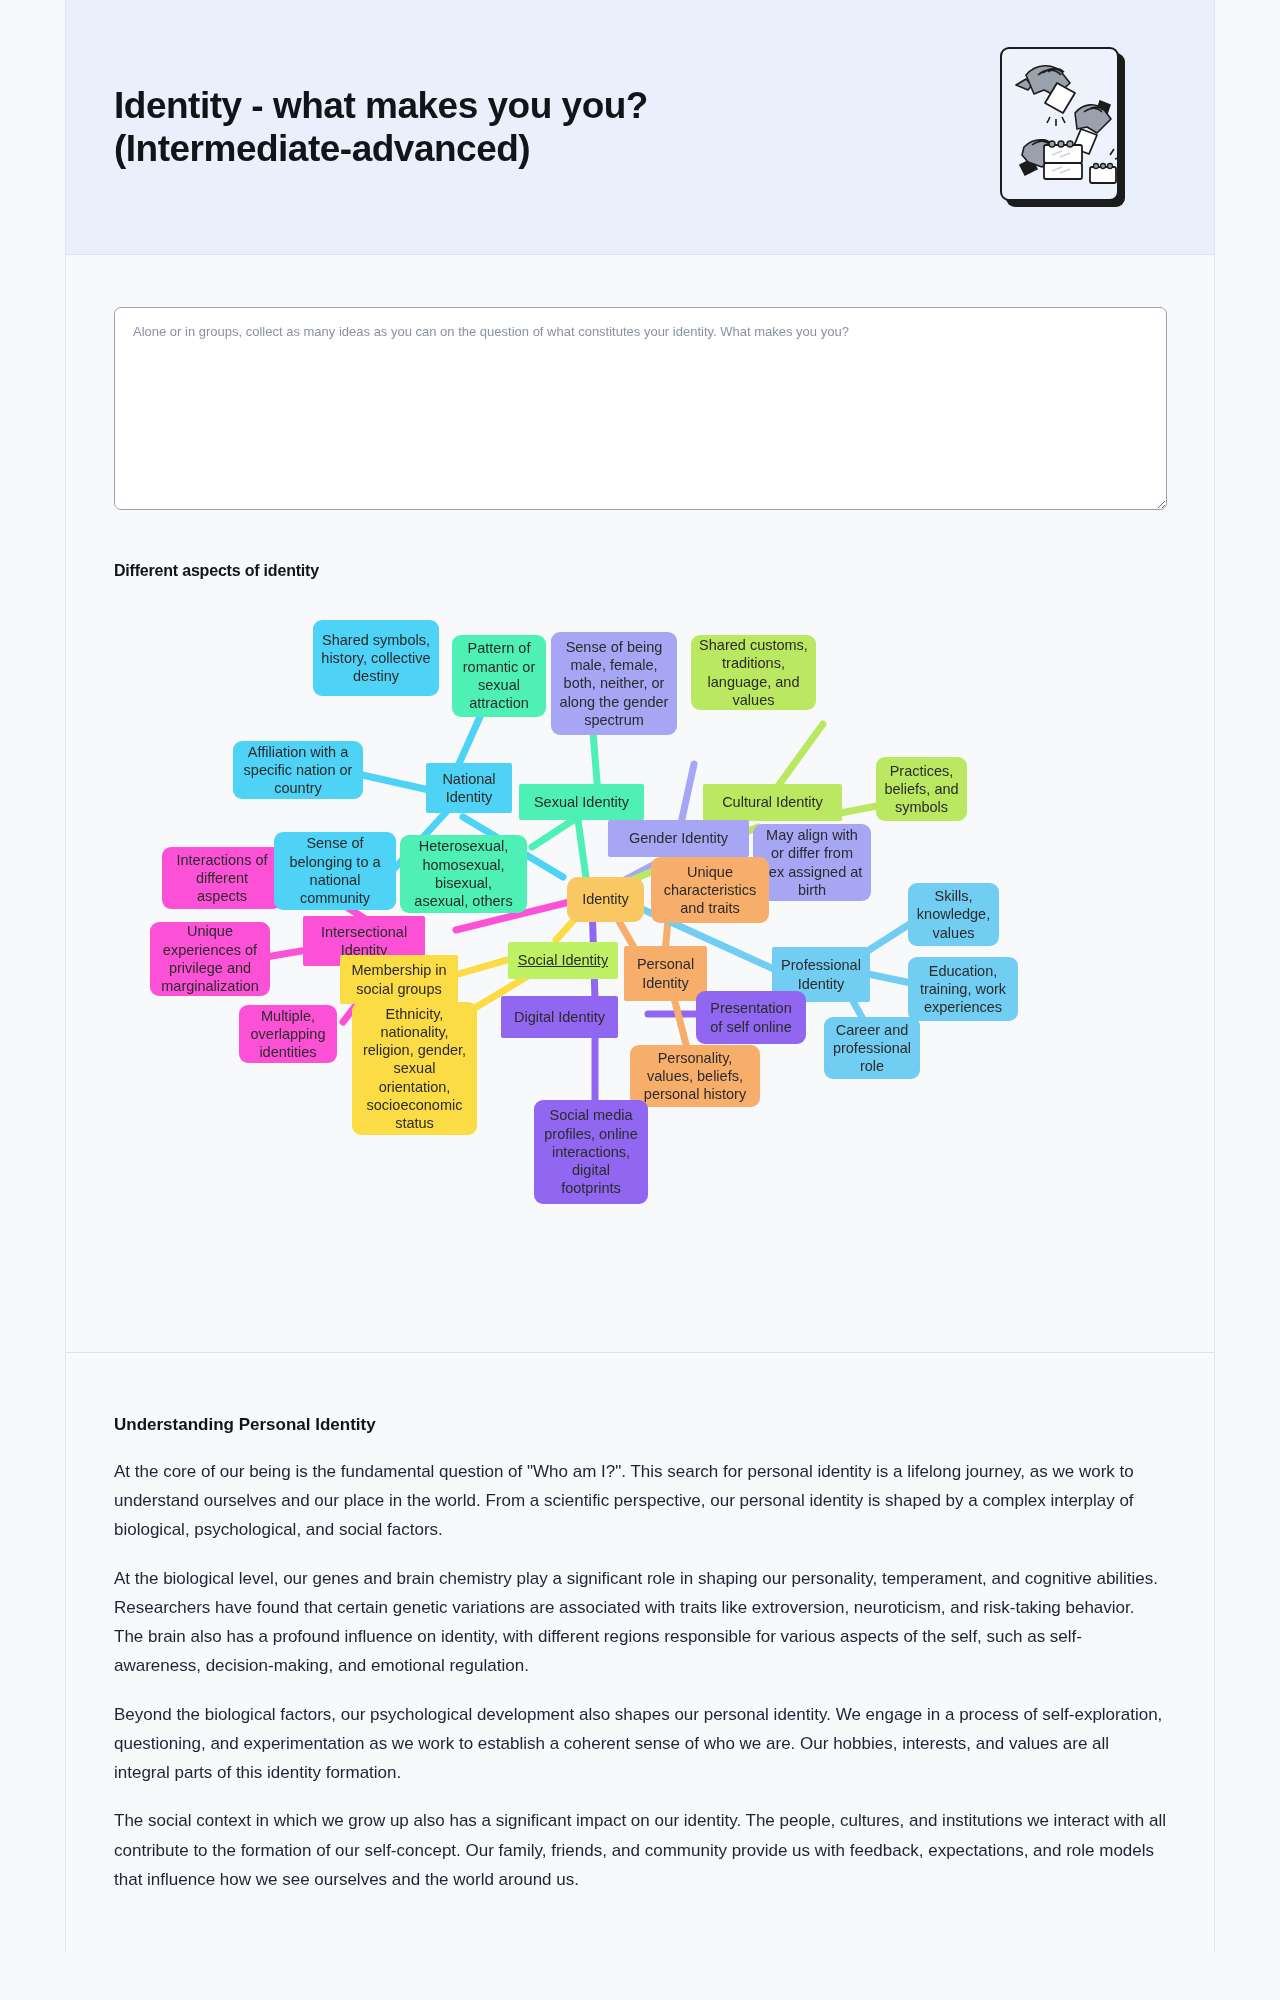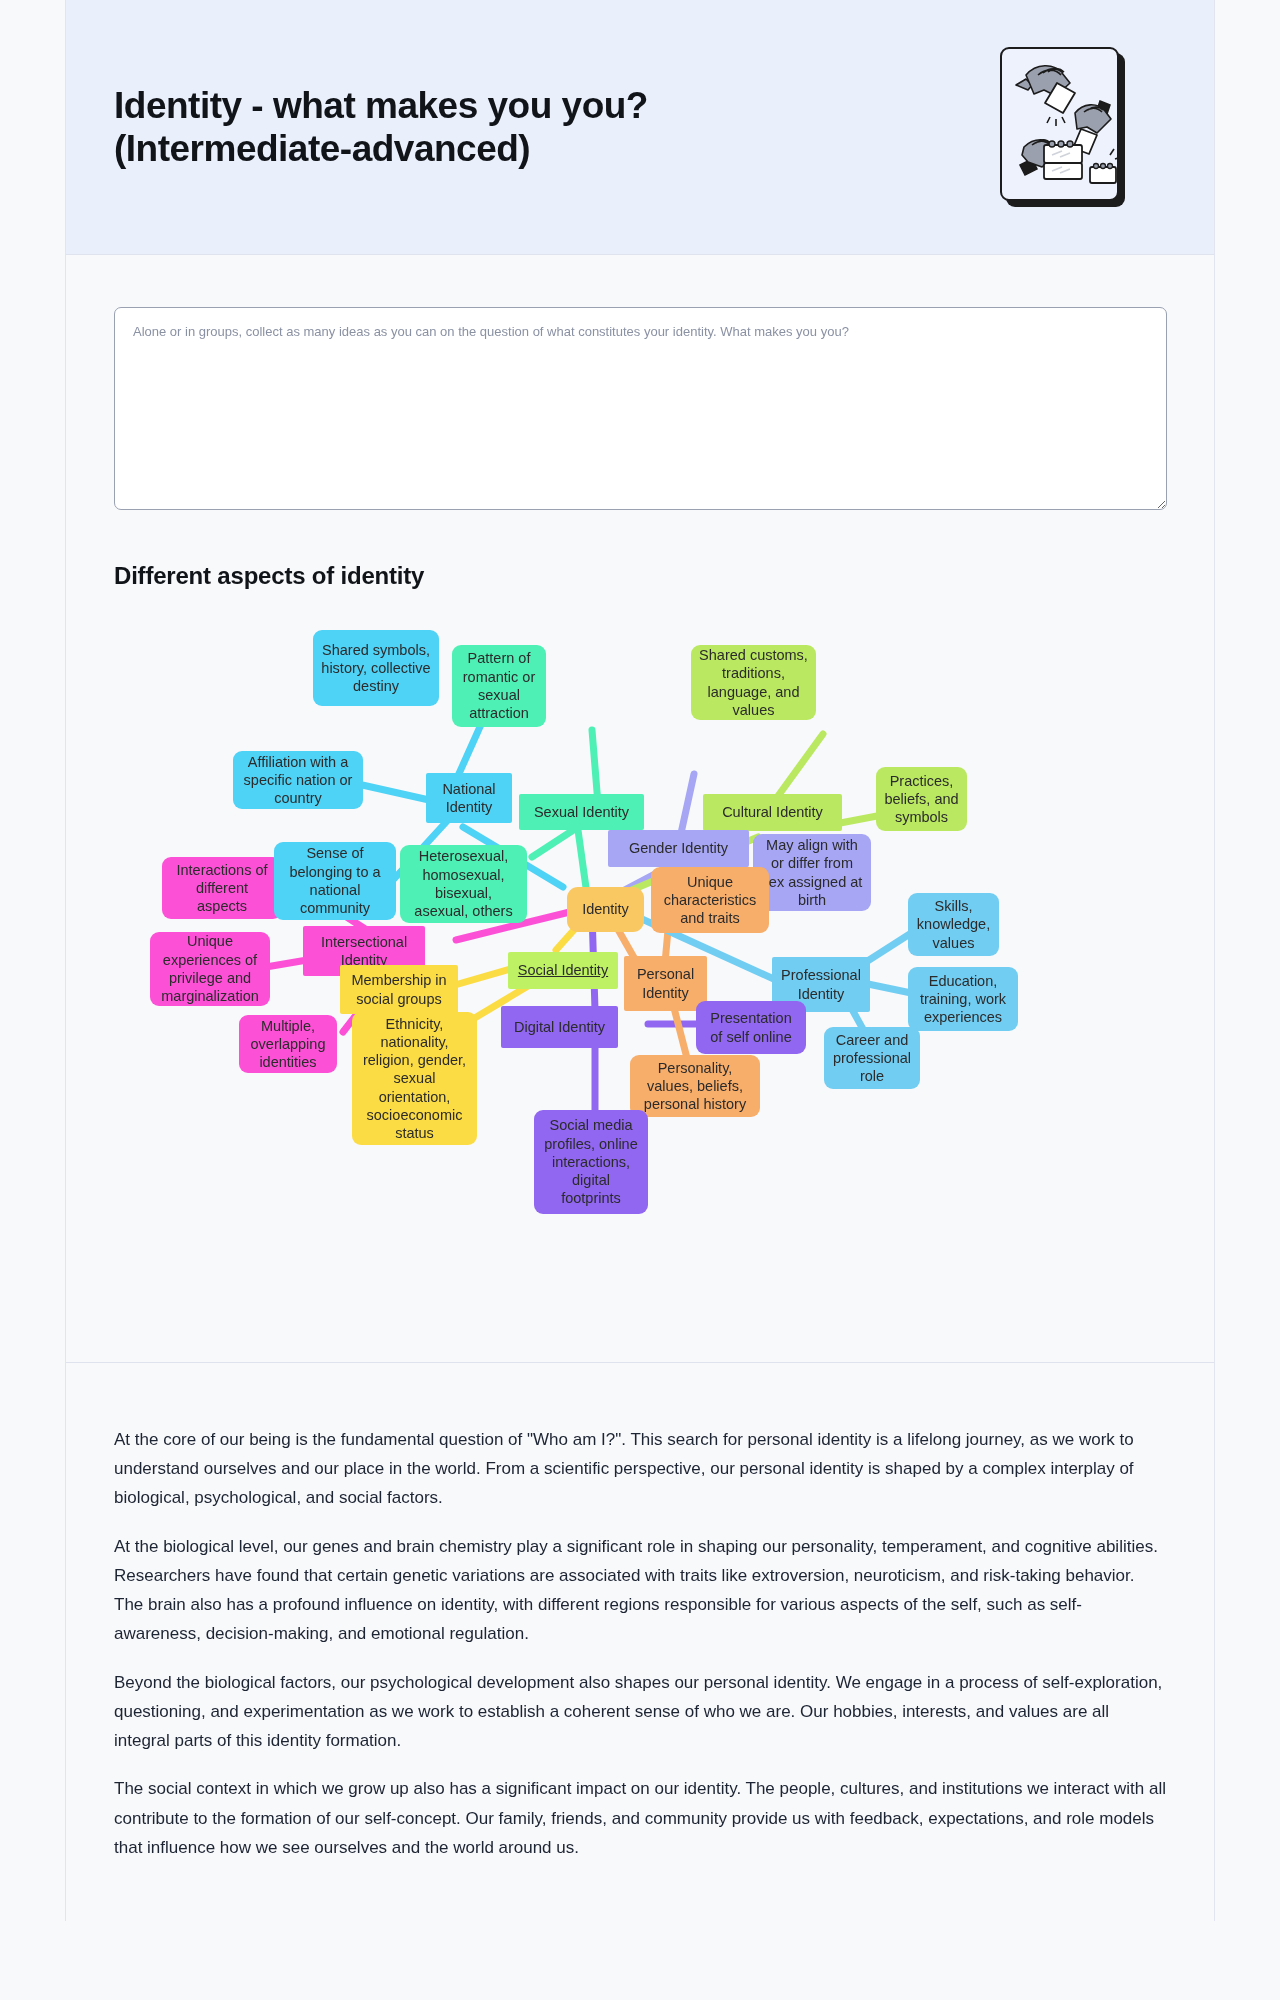--- a/index.html
+++ b/index.html
@@ -89,21 +89,21 @@
     background: #ffffff;
     padding: 16px 18px;
     font-family: "Liberation Sans", sans-serif;
     font-size: 13px;
     color: #1d2433;
     resize: vertical;
   }
   .activity-textarea::placeholder { color: #8a91a3; }
 
   h2.section-h {
-    font-size: 24px; font-weight: bold; margin: 52px 0 22px 0; color: #111418;
+    font-size: 16px; font-weight: bold; margin: 52px 0 22px 0; color: #111418;
     letter-spacing: -0.2px;
   }
   h3.article-h {
     font-size: 17px; font-weight: bold; margin: 0 0 22px 0; color: #111418;
   }
   p.body-text {
     font-size: 17px; line-height: 1.72; margin: 0 0 19px 0; color: #1d2433;
   }
   p.intro-text { font-size: 13.3px; line-height: 1.72; margin: 0 0 8px 0; }
 
@@ -268,20 +268,21 @@
             <path d="M758 350 L808 318"></path>
             <path d="M760 372 L808 382"></path>
             <path d="M740 390 L772 448"></path>
             <path d="M668 368 L512 297"></path>
           </g>
         </g>
       </svg>
 
       <div class="node" style="left:205px; top:18px; width:126px; height:76px; background:#4ed2f5;">Shared symbols, history, collective destiny</div>
       <div class="node" style="left:344px; top:33px; width:94px; height:82px; background:#4ef0b5;">Pattern of romantic or sexual attraction</div>
+      <div class="node" style="left:443px; top:30px; width:126px; height:103px; background:#a6a6f5;">Sense of being male, female, both, neither, or along the gender spectrum</div>
       <div class="node" style="left:583px; top:33px; width:125px; height:75px; background:#bbe861;">Shared customs, traditions, language, and values</div>
 
       <div class="node" style="left:125px; top:139px; width:130px; height:58px; background:#4ed2f5;">Affiliation with a specific nation or country</div>
       <div class="node sq" style="left:318px; top:161px; width:86px; height:50px; background:#4ed2f5;">National Identity</div>
       <div class="node sq" style="left:411px; top:182px; width:125px; height:36px; background:#4ef0b5;">Sexual Identity</div>
       <div class="node sq" style="left:595px; top:182px; width:139px; height:37px; background:#bbe861;">Cultural Identity</div>
       <div class="node" style="left:768px; top:155px; width:91px; height:64px; background:#bbe861;">Practices, beliefs, and symbols</div>
 
       <div class="node" style="left:54px; top:245px; width:120px; height:62px; background:#fc51d7;">Interactions of different aspects</div>
       <div class="node" style="left:166px; top:230px; width:122px; height:78px; background:#4ed2f5;">Sense of belonging to a national community</div>
@@ -305,18 +306,19 @@
       <div class="node" style="left:244px; top:400px; width:125px; height:133px; background:#fbdc45;">Ethnicity, nationality, religion, gender, sexual orientation, socioeconomic status</div>
       <div class="node sq" style="left:393px; top:394px; width:117px; height:42px; background:#9166f0;">Digital Identity</div>
       <div class="node" style="left:588px; top:389px; width:110px; height:53px; background:#9166f0;">Presentation of self online</div>
       <div class="node" style="left:716px; top:415px; width:96px; height:62px; background:#72cdf2;">Career and professional role</div>
       <div class="node" style="left:522px; top:443px; width:130px; height:62px; background:#f7ae6b;">Personality, values, beliefs, personal history</div>
       <div class="node" style="left:426px; top:498px; width:114px; height:104px; background:#9166f0;">Social media profiles, online interactions, digital footprints</div>
     </div>
   </section>
 
   <section class="section sec-article">
+    <h3 class="article-h">Understanding Personal Identity</h3>
     <p class="body-text">At the core of our being is the fundamental question of "Who am I?". This search for personal identity is a lifelong journey, as we work to understand ourselves and our place in the world. From a scientific perspective, our personal identity is shaped by a complex interplay of biological, psychological, and social factors.</p>
     <p class="body-text">At the biological level, our genes and brain chemistry play a significant role in shaping our personality, temperament, and cognitive abilities. Researchers have found that certain genetic variations are associated with traits like extroversion, neuroticism, and risk-taking behavior. The brain also has a profound influence on identity, with different regions responsible for various aspects of the self, such as self-awareness, decision-making, and emotional regulation.</p>
     <p class="body-text">Beyond the biological factors, our psychological development also shapes our personal identity. We engage in a process of self-exploration, questioning, and experimentation as we work to establish a coherent sense of who we are. Our hobbies, interests, and values are all integral parts of this identity formation.</p>
     <p class="body-text">The social context in which we grow up also has a significant impact on our identity. The people, cultures, and institutions we interact with all contribute to the formation of our self-concept. Our family, friends, and community provide us with feedback, expectations, and role models that influence how we see ourselves and the world around us.</p>
   </section>
 </div>
 
 </body></html>

